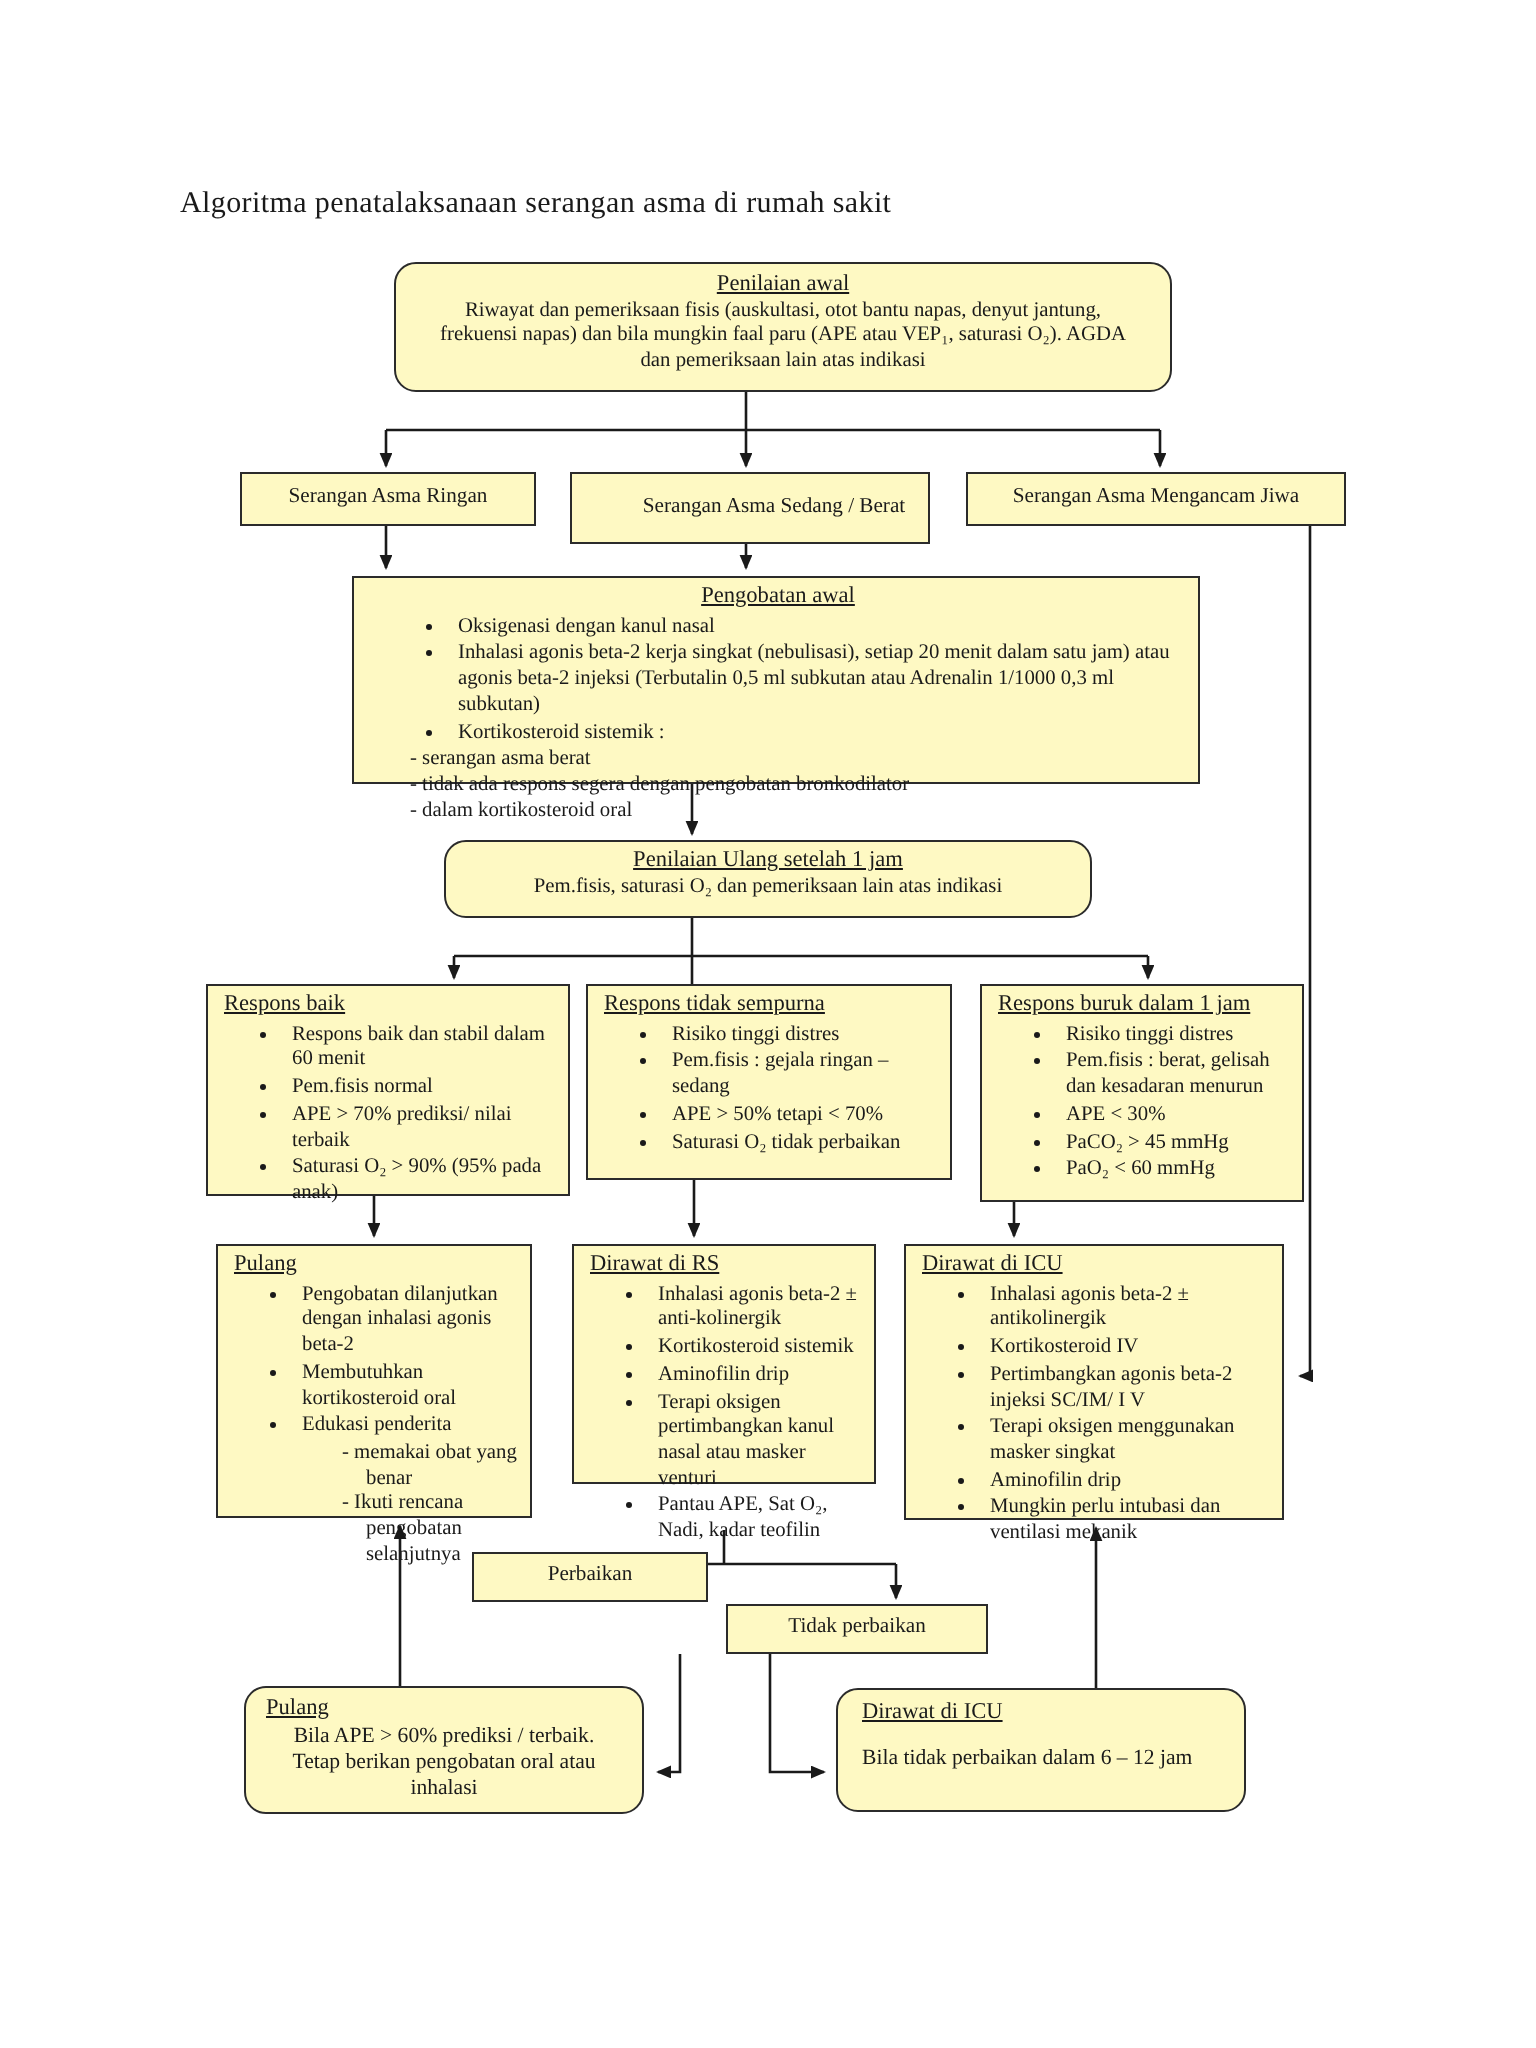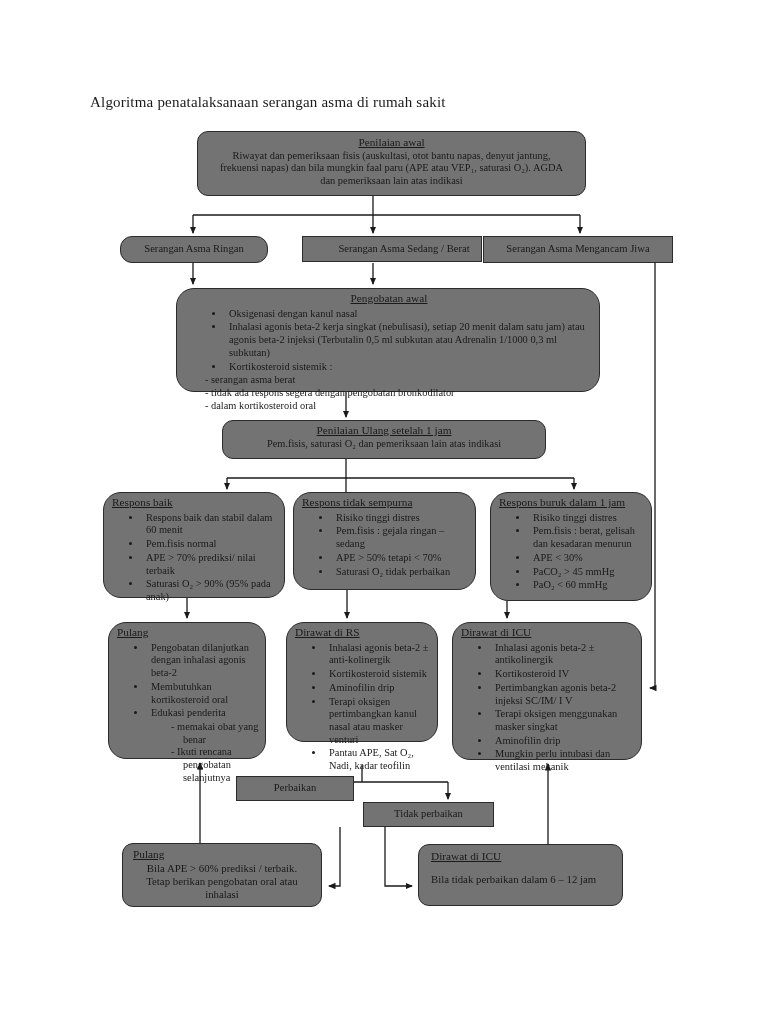--- a/index.html
+++ b/index.html
@@ -1,25 +1,25 @@
 <!DOCTYPE html>
 <html><head>
 <meta charset="utf-8">
 <style>
   html,body{margin:0;padding:0;background:#ffffff;}
   #page{position:relative;width:768px;height:1024px;background:#ffffff;overflow:hidden;
         font-family:"Liberation Serif","DejaVu Serif",serif;color:#1a1a1a;}
   #connectors{position:absolute;left:0;top:0;width:768px;height:1024px;}
   .doc-title{position:absolute;left:90px;top:94px;font-size:15px;letter-spacing:.2px;}
-  .nbox{position:absolute;box-sizing:border-box;border:1.4px solid #2b2b2b;background:#737373;
+  .nbox{position:absolute;box-sizing:border-box;border:1.4px solid #2b2b2b;background:#fef9c3;
         font-size:10.4px;line-height:1.22;}
   .round{border-radius:11px;}
   .hd{text-decoration:underline;font-size:11.3px;display:block;}
   .hd-c{text-align:center;}
-  .pad{padding:3px 6px 3px 8px;border-radius:18px;}
+  .pad{padding:3px 6px 3px 8px;}
   .center-lbl{display:flex;align-items:center;justify-content:center;height:100%;
         font-size:10.6px;text-align:center;}
   .body-c{text-align:center;padding:0 10px;}
   ul.blt{margin:2px 0 0 0;padding-left:40px;}
   ul.blt li{padding-left:4px;margin:0 0 1px 0;}
   ul.blt-narrow{padding-left:30px;}
   .sublines{margin-left:20px;}
   .sublines-hang div{padding-left:26px;text-indent:-12px;}
   .gap{height:9px;}
 </style>
@@ -72,24 +72,24 @@
     </g>
   </svg>
 
   <div class="doc-title">Algoritma penatalaksanaan serangan asma di rumah sakit</div>
 
   <div class="nbox round" style="left:197px;top:131px;width:389px;height:65px;padding:4px 12px;">
     <span class="hd hd-c">Penilaian awal</span>
     <div class="body-c">Riwayat dan pemeriksaan fisis (auskultasi, otot bantu napas, denyut jantung, frekuensi napas) dan bila mungkin faal paru (APE atau VEP₁, saturasi O₂). AGDA dan pemeriksaan lain atas indikasi</div>
   </div>
 
-  <div class="nbox" style="left:120px;top:236px;width:148px;height:27px;border-radius:12px;">
+  <div class="nbox" style="left:120px;top:236px;width:148px;height:27px;">
     <div class="center-lbl">Serangan Asma Ringan</div>
   </div>
-  <div class="nbox" style="left:302px;top:236px;width:180px;height:26px;padding-left:24px;">
+  <div class="nbox" style="left:285px;top:236px;width:180px;height:36px;padding-left:24px;">
     <div class="center-lbl">Serangan Asma Sedang / Berat</div>
   </div>
   <div class="nbox" style="left:483px;top:236px;width:190px;height:27px;">
     <div class="center-lbl">Serangan Asma Mengancam Jiwa</div>
   </div>
 
   <div class="nbox pad" style="left:176px;top:288px;width:424px;height:104px;">
     <span class="hd hd-c">Pengobatan awal</span>
     <ul class="blt">
         <li>Oksigenasi dengan kanul nasal</li>

